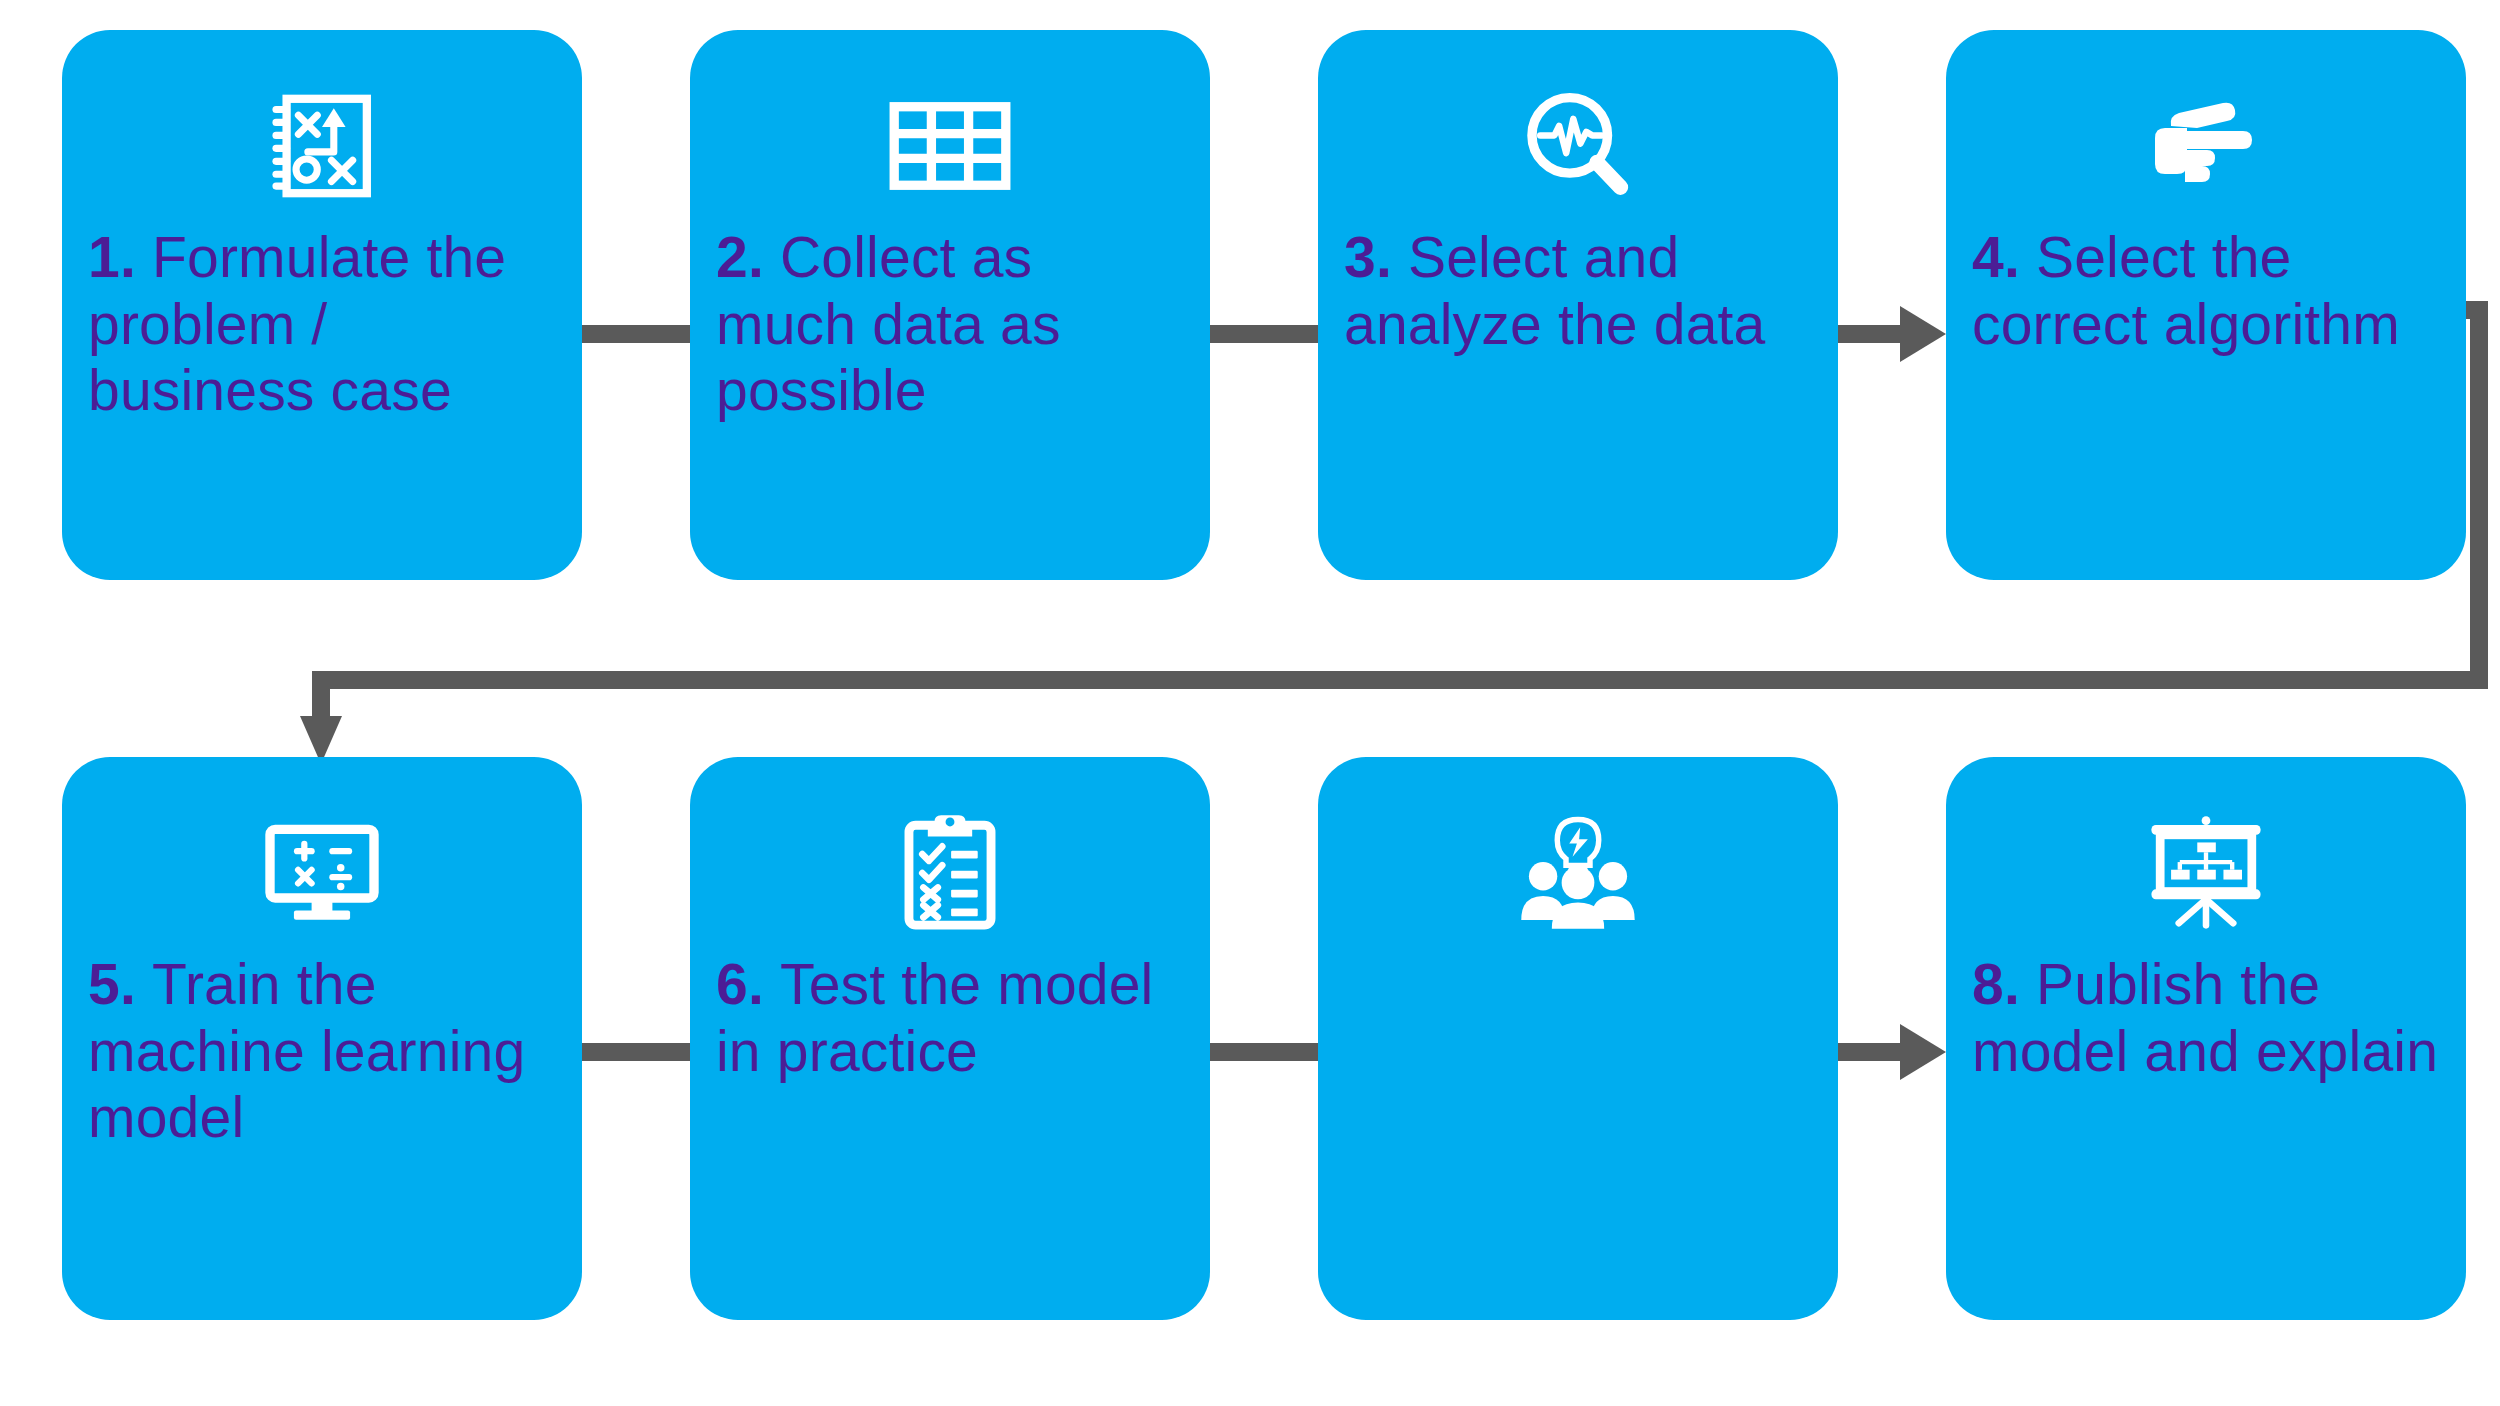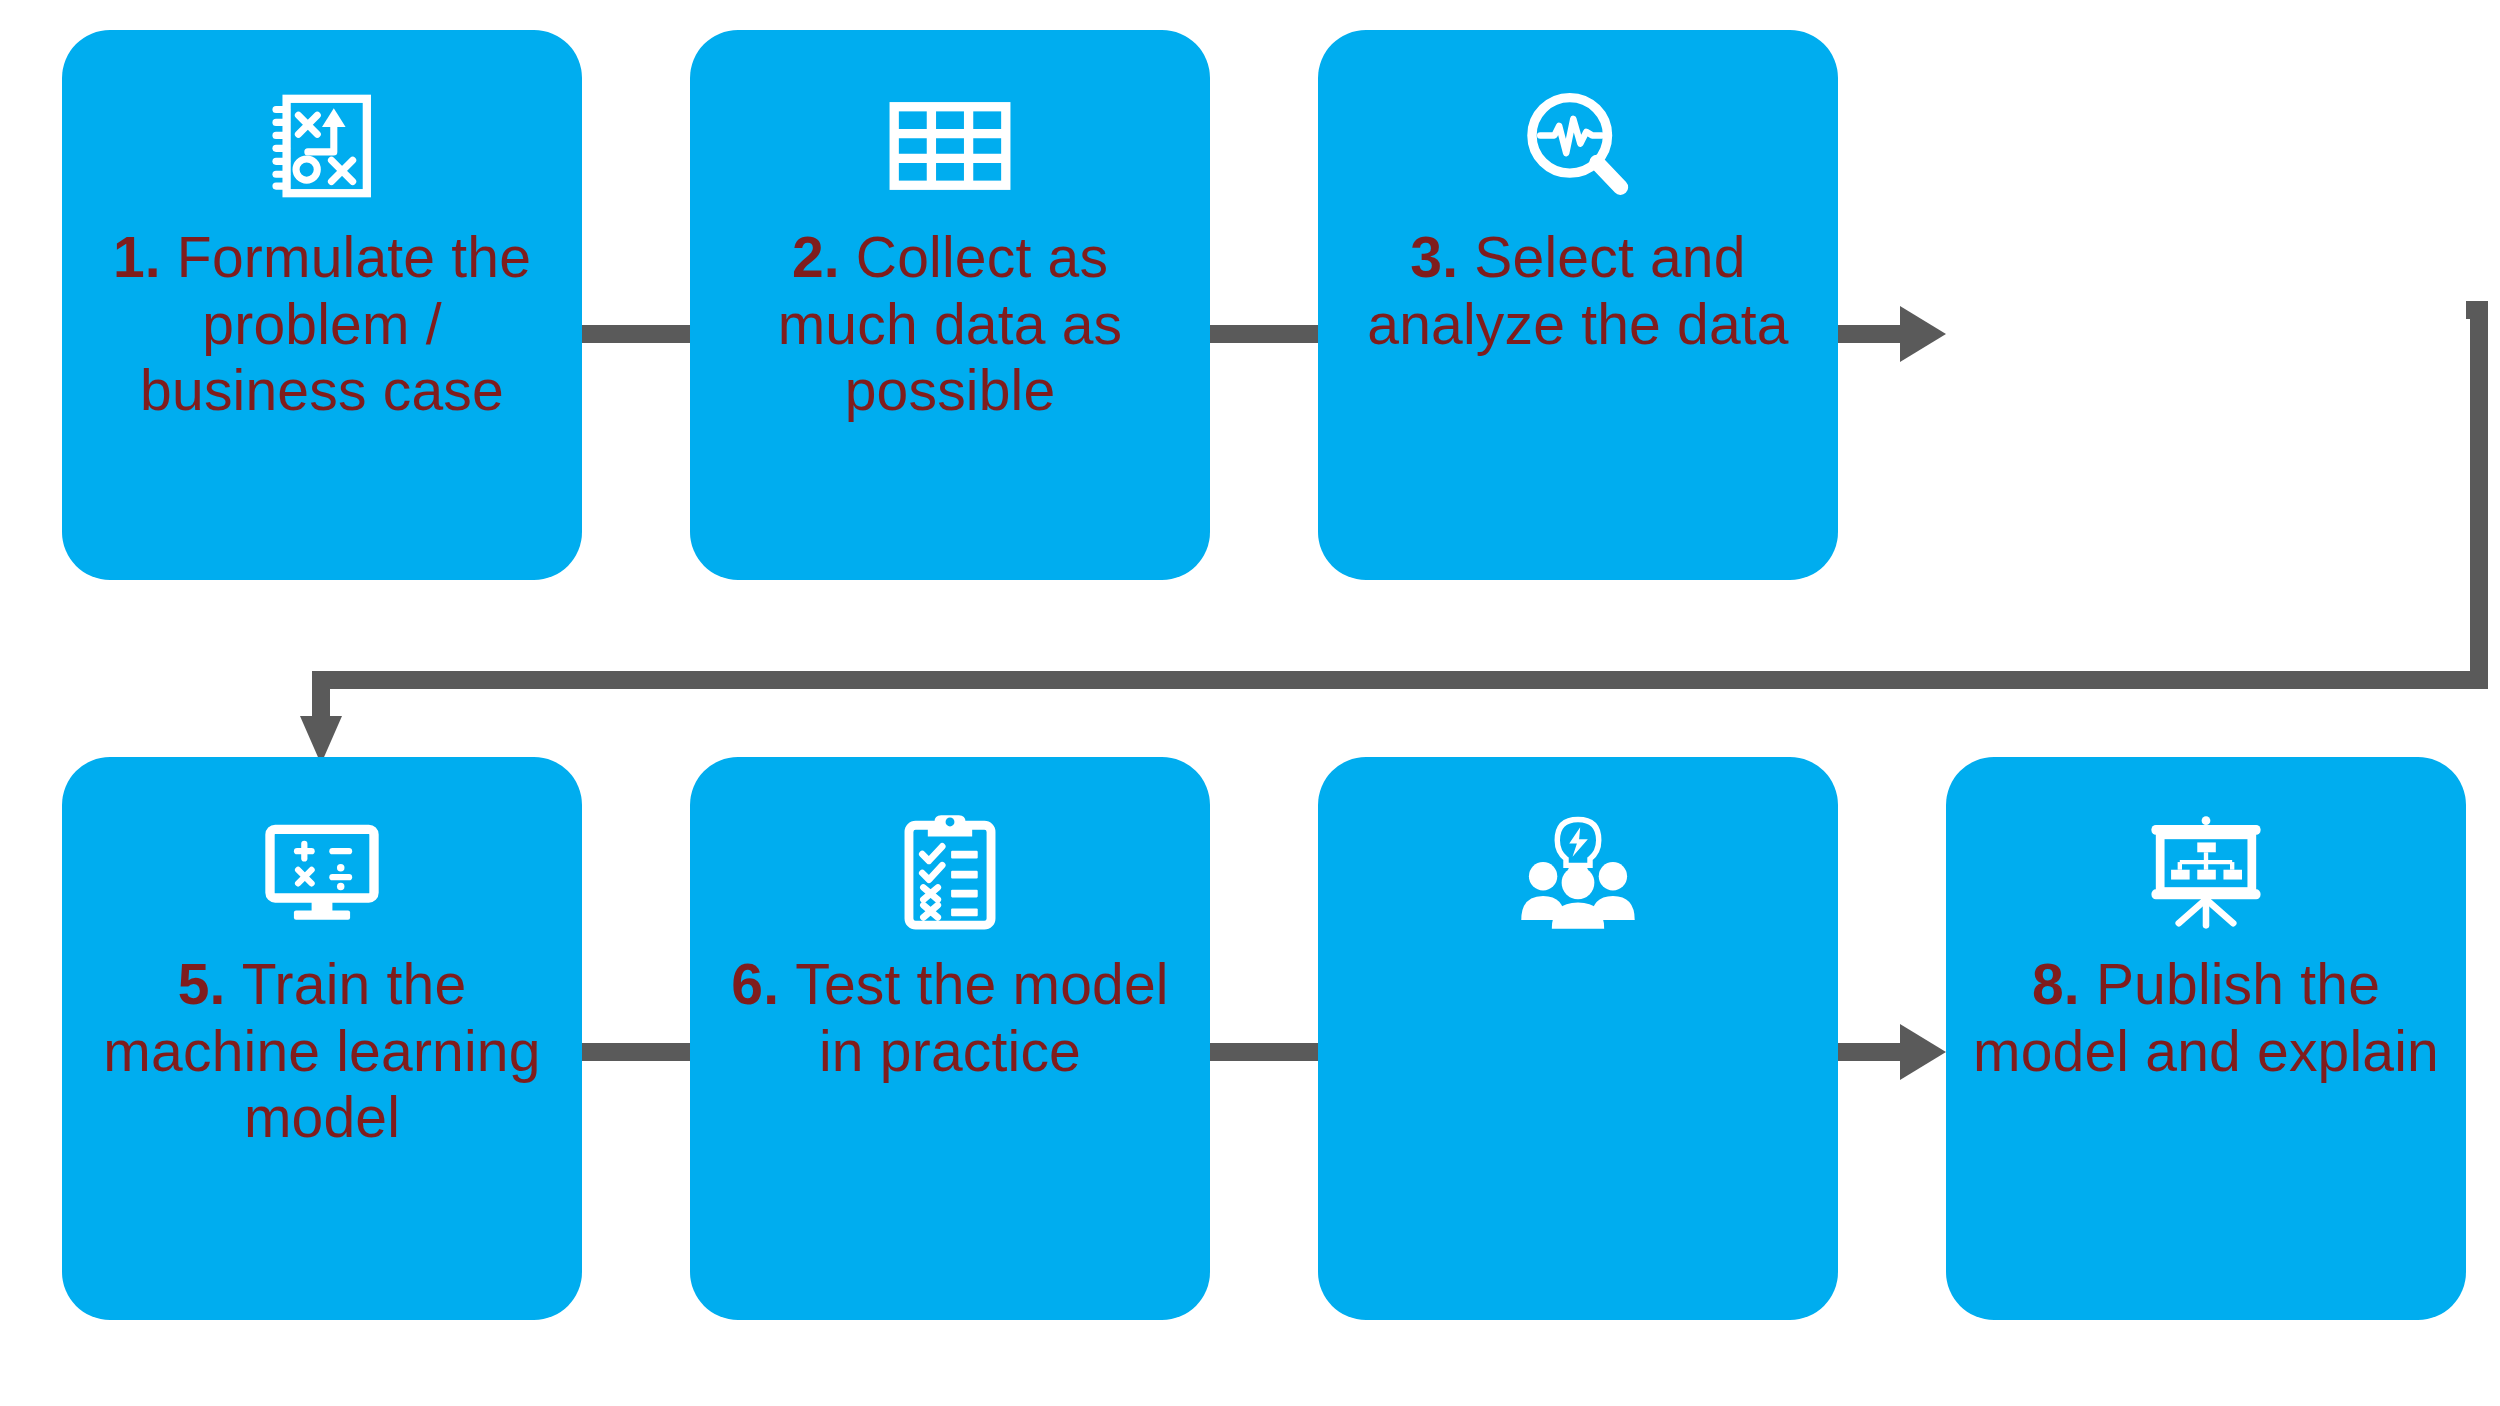--- a/index.html
+++ b/index.html
@@ -56,22 +56,21 @@
   }
   .card-icon svg {
     display: block;
   }
 
   .card-label {
     margin-top: 18px;
     padding: 0 26px;
     width: 100%;
     box-sizing: border-box;
-    text-align: center;
-    color: #7f1d1d;
+    color: #4c1d95;
     font-size: 57px;
     line-height: 1.17;
     font-weight: 400;
     letter-spacing: 0.2px;
   }
   .card-label .num {
     font-weight: 700;
   }
 
   
@@ -184,20 +183,39 @@
         <path d="M18 41 H30 L34 33 L40 56 L46 27 L52 48 L57 38 L62 41 H70" stroke="#fff" stroke-width="5.5" fill="none" stroke-linecap="round" stroke-linejoin="round"></path>
         <line x1="66" y1="64" x2="86" y2="85" stroke="#fff" stroke-width="13" stroke-linecap="round"></line>
       </svg>
     </div>
     <div class="card-label">
       <span class="num">3. </span>
       <span>Select and analyze the data</span>
     </div>
   </div>
 
+  <div class="card row1 col4">
+    <div class="card-icon">
+      <svg width="130" height="104" viewBox="0 0 130 100" fill="none">
+
+        <path d="M14 42 q0 -10 10 -10 h22 v36 q0 10 -10 10 h-12 q-10 0 -10 -10 z" fill="#fff"></path>
+
+        <path d="M30 30 q-2 -10 8 -13 l44 -10 q10 -2 12 7 q2 9 -8 11 l-30 7 z" fill="#fff"></path>
+
+        <path d="M46 35 h56 q9 0 9 9 q0 9 -9 9 h-56 z" fill="#fff"></path>
+
+        <path d="M44 54 h22 q8 0 8 8 q0 8 -8 8 h-22 z" fill="#fff"></path>
+        <path d="M44 70 h17 q8 0 8 8 q0 8 -8 8 h-17 z" fill="#fff"></path>
+      </svg>
+    </div>
+    <div class="card-label">
+      <span class="num">4. </span>
+      <span>Select the correct algorithm</span>
+    </div>
+  </div>
 
   <div class="card row2 col1">
     <div class="card-icon">
       <svg width="128" height="104" viewBox="0 0 120 100" fill="none">
         <rect x="10" y="8" width="100" height="66" rx="5" stroke="#fff" stroke-width="9"></rect>
         <rect x="50" y="74" width="20" height="13" fill="#fff"></rect>
         <rect x="33" y="86" width="54" height="9" rx="2" fill="#fff"></rect>
         <g stroke="#fff" stroke-width="6" stroke-linecap="round">
           <line x1="36" y1="29" x2="50" y2="29"></line>
           <line x1="43" y1="22" x2="43" y2="36"></line>

